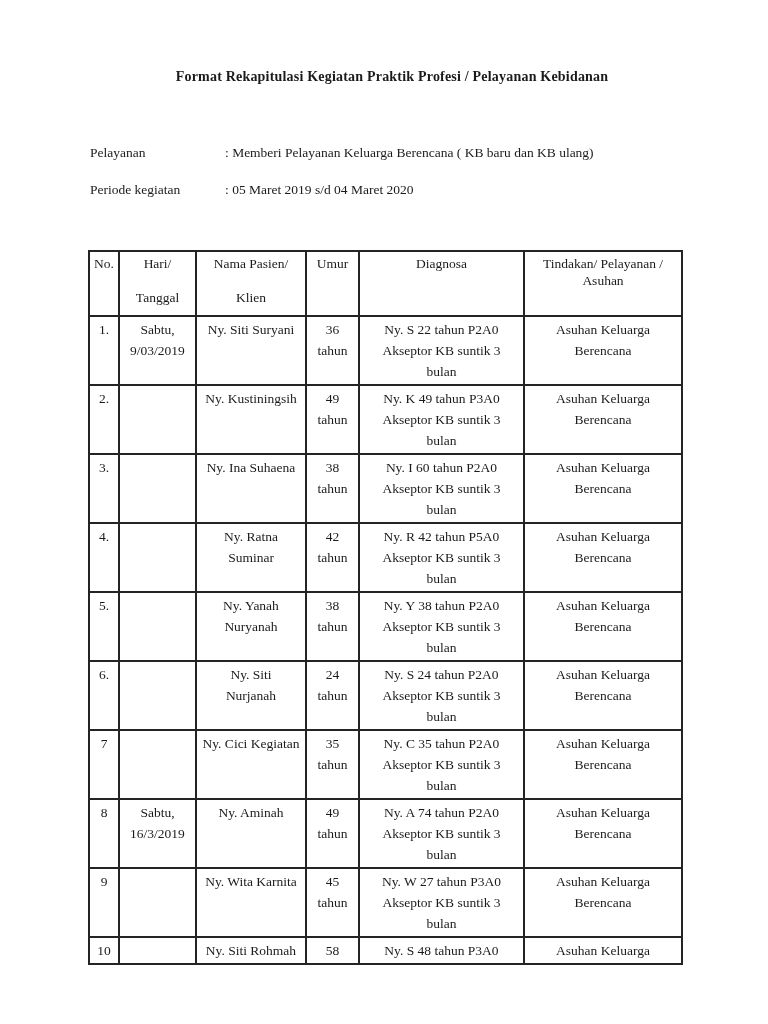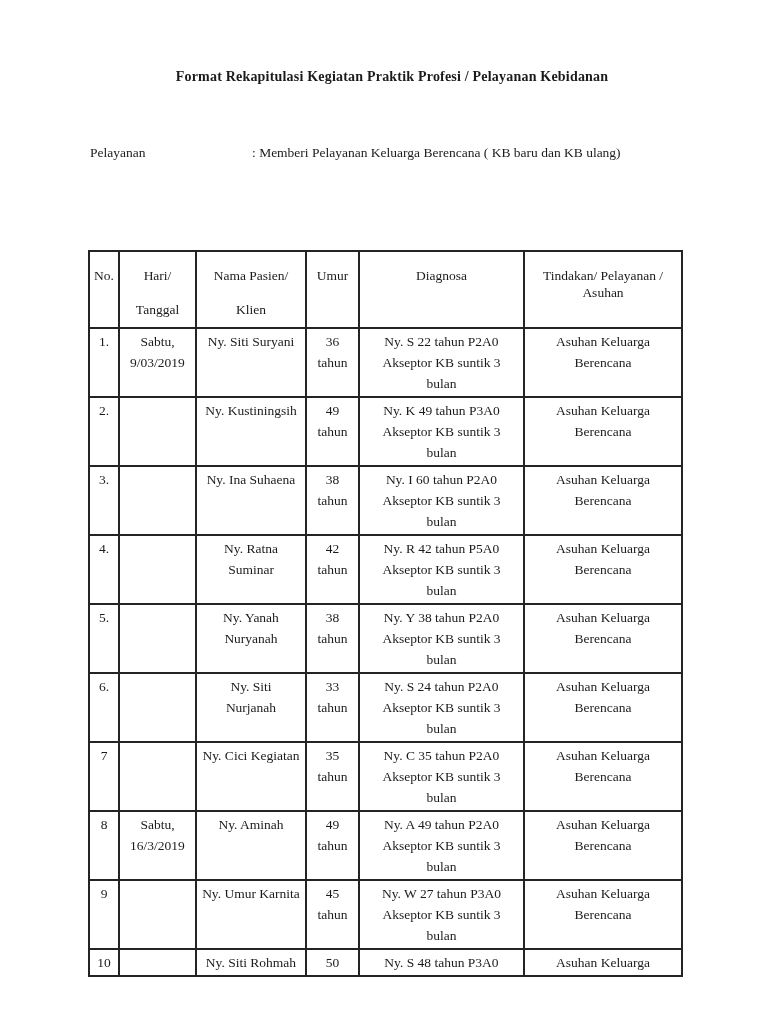--- a/index.html
+++ b/index.html
@@ -7,51 +7,55 @@
     position:relative;width:768px;height:1024px;background:#ffffff;overflow:hidden;
     font-family:"Liberation Serif","DejaVu Serif",serif;color:#1b1b1b;
   }
   .doc-title{
     position:absolute;top:69px;left:8px;width:100%;text-align:center;
     font-size:14px;font-weight:bold;letter-spacing:.2px;
   }
   .info{position:absolute;top:145px;left:90px;width:600px;font-size:13.5px;}
   .info-row{display:flex;margin-bottom:21px;align-items:center;}
   .info-label{width:135px;flex:0 0 135px;}
-  .info-value{flex:1;margin-left:27px;}
+  .info-value{flex:1;}
   table.rekap{
     position:absolute;top:250px;left:88px;width:593px;
     border-collapse:collapse;table-layout:fixed;
   }
   table.rekap th, table.rekap td{
     border:2px solid #242424;
     font-weight:normal;
     font-size:13.5px;
     vertical-align:top;
     text-align:center;
     padding:2px 1px;
     white-space:pre-line;
     overflow:hidden;
   }
-  table.rekap thead th{height:58px;line-height:17px;padding-top:15px;}
+  table.rekap thead th{height:58px;line-height:17px;padding-top:3px;}
   table.rekap tbody tr{height:66px;}
   table.rekap tbody tr.row-short{height:24px;}
   table.rekap tbody td{line-height:21px;padding-top:2px;}
 </style>
 </head>
 <body>
 
 <div class="page">
 
   <div class="doc-title">Format Rekapitulasi Kegiatan Praktik Profesi / Pelayanan Kebidanan</div>
 
   <div class="info">
     <div class="info-row">
       <div class="info-label">Pelayanan</div>
       <div class="info-value">: Memberi Pelayanan Keluarga Berencana ( KB baru dan KB ulang)</div>
+    </div>
+    <div class="info-row">
+      <div class="info-label">Periode kegiatan</div>
+      <div class="info-value">: 05 Maret 2019 s/d 04 Maret 2020</div>
     </div>
   </div>
 
   <table class="rekap">
     <colgroup>
       <col style="width:30px">
         <col style="width:77px">
         <col style="width:110px">
       <col style="width:53px">
         <col style="width:165px">
@@ -134,21 +138,21 @@
 Akseptor KB suntik 3
 bulan</td>
         <td>Asuhan Keluarga
 Berencana</td>
       </tr>
       <tr>
         <td>6.</td>
         <td></td>
         <td>Ny. Siti
 Nurjanah</td>
-        <td>33
+        <td>24
 tahun</td>
         <td>Ny. S 24 tahun P2A0
 Akseptor KB suntik 3
 bulan</td>
         <td>Asuhan Keluarga
 Berencana</td>
       </tr>
       <tr>
         <td>7</td>
         <td></td>
@@ -161,42 +165,42 @@
         <td>Asuhan Keluarga
 Berencana</td>
       </tr>
       <tr>
         <td>8</td>
         <td>Sabtu,
 16/3/2019</td>
         <td>Ny. Aminah</td>
         <td>49
 tahun</td>
-        <td>Ny. A 49 tahun P2A0
+        <td>Ny. A 74 tahun P2A0
 Akseptor KB suntik 3
 bulan</td>
         <td>Asuhan Keluarga
 Berencana</td>
       </tr>
       <tr>
         <td>9</td>
         <td></td>
-        <td>Ny. Umur Karnita</td>
+        <td>Ny. Wita Karnita</td>
         <td>45
 tahun</td>
         <td>Ny. W 27 tahun P3A0
 Akseptor KB suntik 3
 bulan</td>
         <td>Asuhan Keluarga
 Berencana</td>
       </tr>
       <tr class="row-short">
         <td>10</td>
         <td></td>
         <td>Ny. Siti Rohmah</td>
-        <td>50</td>
+        <td>58</td>
         <td>Ny. S 48 tahun P3A0</td>
         <td>Asuhan Keluarga</td>
       </tr>
     </tbody>
   </table>
 
 </div>
 
 </body></html>

